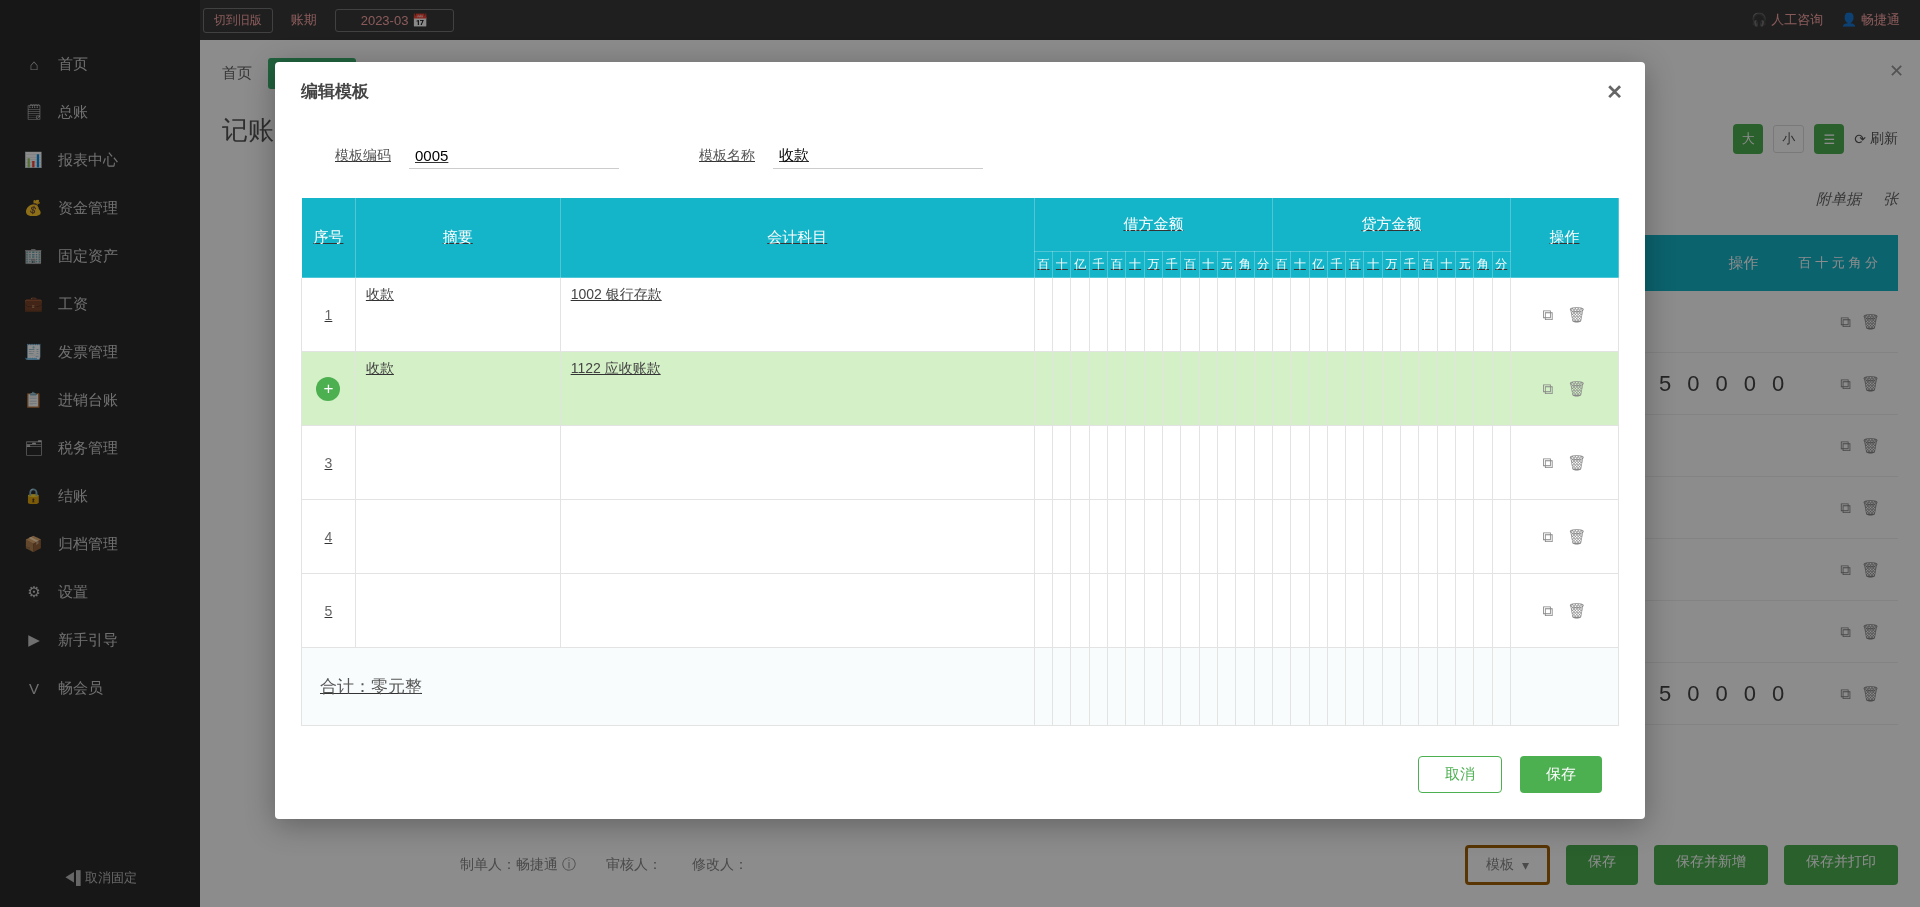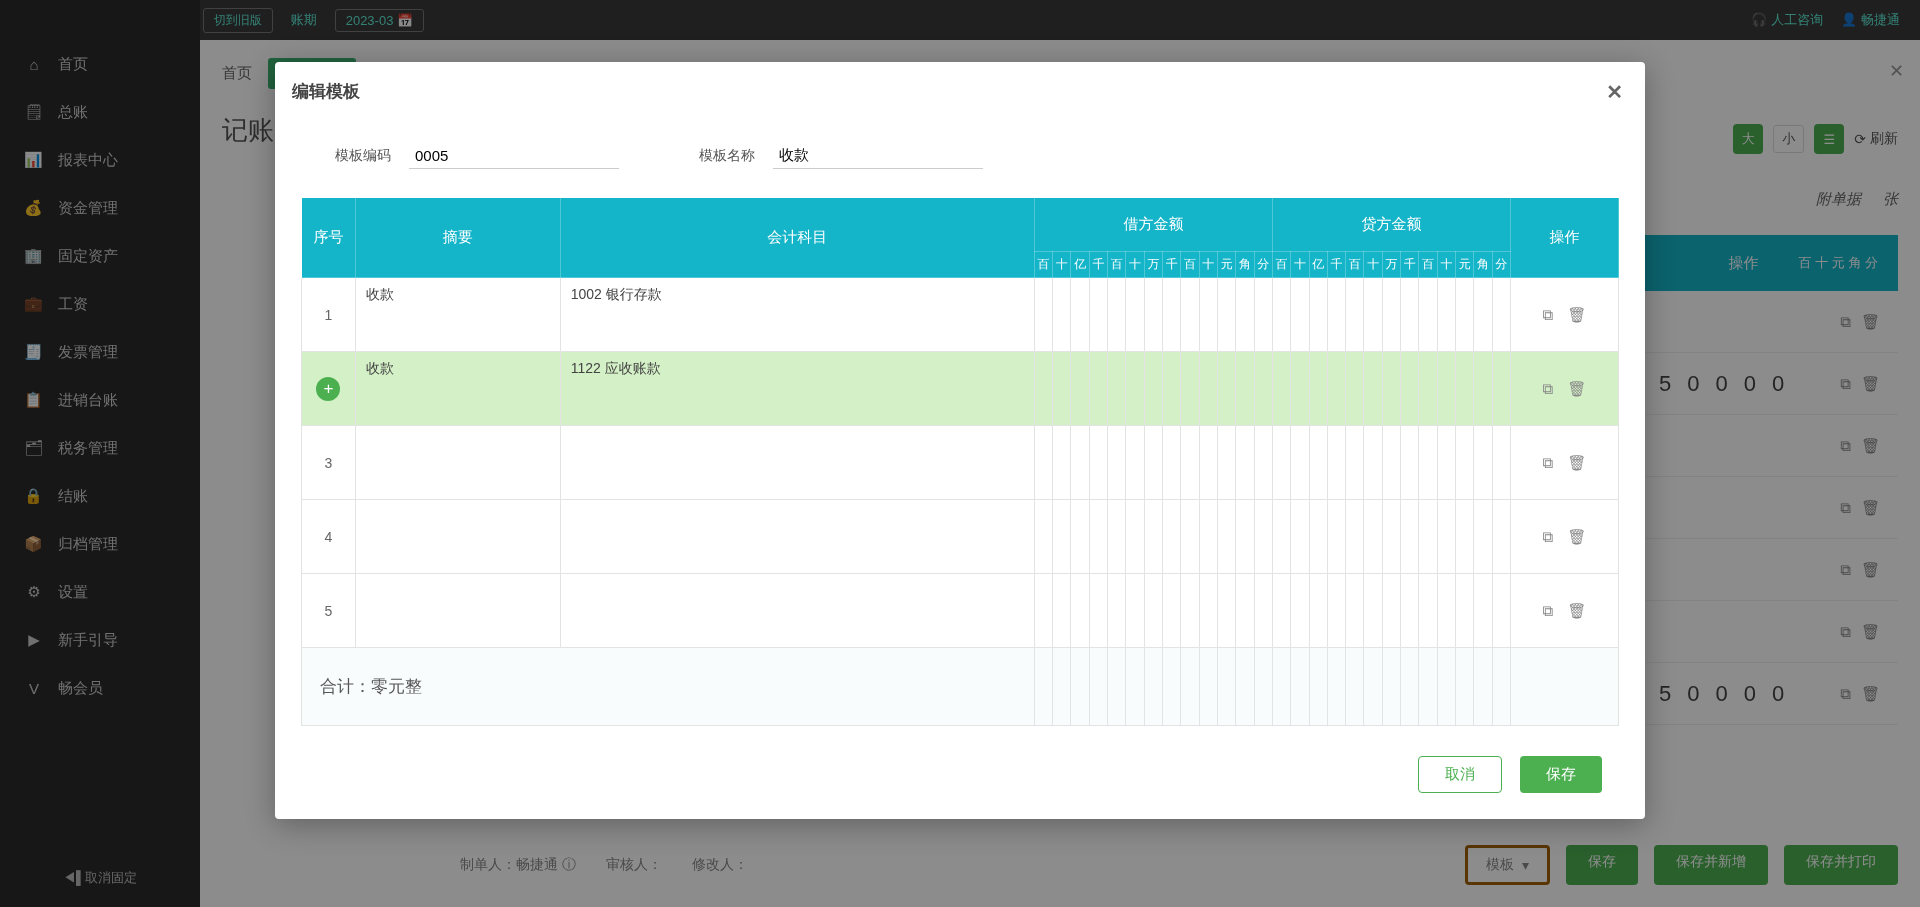--- a/index.html
+++ b/index.html
@@ -1,26 +1,26 @@
 <!DOCTYPE html>
 <html><head>
   <meta charset="utf-8">
   <style>
     * { box-sizing: border-box; margin: 0; padding: 0; }
     body { font-family: "Microsoft YaHei", Arial, sans-serif; font-size: 13px; color: #333; background: #f5f5f5; width: 1920px; height: 907px; overflow: hidden; position: relative; }
     
     
     .app-bg { position: absolute; inset: 0; }
-    .topbar { height: 40px; background: #3a3a3a; display: flex; align-items: center; padding: 0 20px; color: #5eead4; }
+    .topbar { height: 40px; background: #3a3a3a; display: flex; align-items: center; padding: 0 20px; color: #fca5a5; }
     .topbar-left { display: flex; align-items: center; gap: 18px; }
     .topbar-select { background: #5a5a5a; padding: 4px 30px 4px 12px; border-radius: 3px; font-size: 13px; position: relative; }
     .topbar-icon { width: 22px; height: 22px; display: inline-flex; align-items: center; justify-content: center; }
     .topbar-btn-outline { border: 1px solid #777; padding: 3px 10px; border-radius: 3px; font-size: 12px; }
     .topbar-period-label { font-size: 13px; }
-    .topbar-period-val { border: 1px solid #777; padding: 3px 10px; border-radius: 3px; font-size: 13px; }
+    .topbar-period-val { border: 1px solid #777; padding: 3px 25px; border-radius: 3px; font-size: 13px; }
     .topbar-right { margin-left: auto; display: flex; align-items: flex-start; gap: 18px; font-size: 13px; }
     
     .sidebar { position: absolute; left: 0; top: 0; bottom: 0; width: 200px; background: #2a2a2a; color: #ccc; padding-top: 40px; }
     .sidebar-item { display: flex; align-items: center; gap: 14px; padding: 14px 24px; font-size: 15px; cursor: pointer; }
     .sidebar-item .icon { width: 20px; height: 20px; display: inline-flex; align-items: center; justify-content: center; }
     .sidebar-footer { position: absolute; bottom: 20px; left: 0; right: 0; text-align: center; font-size: 13px; color: #bbb; }
     
     .main { position: absolute; left: 200px; right: 0; top: 40px; bottom: 0; background: #fff; padding: 18px 22px; }
     .tabs { display: flex; gap: 16px; align-items: center; font-size: 15px; color: #666; }
     .tab-active { background: #3cb371; color: #fff; padding: 6px 14px; border-radius: 3px; }
@@ -41,23 +41,23 @@
     .bg-table-row .row-actions { display:inline-flex; gap:10px; margin-left:40px; letter-spacing:normal; font-size:15px; color:#888; }
     
     .bottom-bar { position:absolute; left:260px; right:22px; bottom:22px; display:flex; align-items:center; gap:30px; font-size:14px; color:#888; }
     .bottom-bar .btns { margin-left:auto; display:flex; gap:16px; }
     .btn-g { background:#4caf50; color:#fff; padding:8px 22px; border-radius:4px; font-size:14px; }
     .btn-o { border:3px solid #a16207; color:#888; padding:8px 18px; border-radius:4px; font-size:14px; display:flex; align-items:center; gap:8px; }
     
     
     .overlay { position: absolute; inset: 0; background: rgba(0,0,0,0.45); display: flex; align-items: flex-start; justify-content: center; padding-top: 62px; }
     .modal { width: 1370px; background: #fff; border-radius: 4px; box-shadow: 0 6px 30px rgba(0,0,0,0.3); display:flex; flex-direction:column; }
-    .modal-header { padding: 18px 17px; font-size: 17px; font-weight: 600; color: #444; position: relative; }
+    .modal-header { padding: 18px 26px; font-size: 17px; font-weight: 600; color: #444; position: relative; }
     .modal-close { position: absolute; right: 22px; top: 18px; font-size: 20px; color: #666; cursor: pointer; }
-    .modal-body { padding: 8px 26px 20px; }
+    .modal-body { padding: 8px 26px 20px; text-decoration: underline; }
     
     .form-row { display: flex; gap: 80px; margin: 14px 34px 28px; }
     .form-field { display: flex; align-items: center; gap: 18px; }
     .form-field label { font-size: 14px; color: #555; }
     .form-field .input-underline { border: none; border-bottom: 1px solid #ccc; padding: 4px 6px; font-size: 15px; width: 210px; outline: none; }
     
     table.tmpl { width: 100%; border-collapse: collapse; }
     table.tmpl th { background: #14b4c9; color: #fff; font-weight: 500; font-size: 15px; text-align: center; border: 1px solid rgba(255,255,255,0.25); }
     table.tmpl th.group { padding: 17px 0; }
     table.tmpl th.unit { font-size: 12px; padding: 4px 0; width: 17px; }

